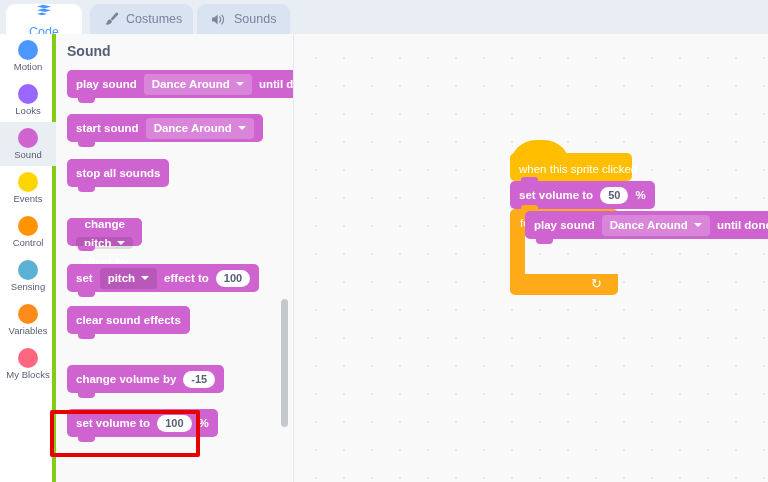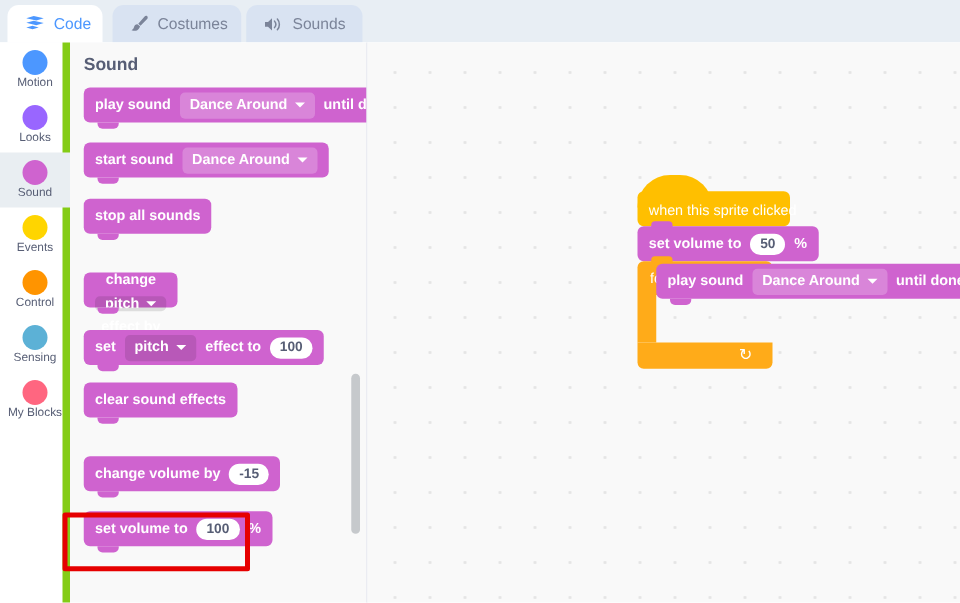--- a/index.html
+++ b/index.html
@@ -21,37 +21,37 @@
     border-radius:9px 9px 0 0;
     display:flex;align-items:center;gap:7px;
     padding:0 14px;
     font-size:12.5px;
     color:#575e75;
     box-sizing:border-box;
     cursor:pointer;
   }
   .tab.inactive{background:#d9e3f2;color:#7b8499;}
   .tab.active{background:#ffffff;color:#4c97ff;}
-  #tab-code{left:6px;width:76px;}
+  #tab-code{left:6px;width:76px;flex-direction:column;}
   #tab-costumes{left:90px;width:103px;}
   #tab-sounds{left:197px;width:93px;}
   .tab .tlabel{white-space:nowrap;}
 
   .icn{display:inline-block;line-height:0;}
 
   
   .main{
     position:absolute;left:0;top:34px;width:768px;height:448px;
     background:#ffffff;
   }
 
   
   .catbar{
     position:absolute;left:0;top:0;width:56px;height:448px;
-    background:#ffffff;border-right:6px solid #84cc16;
+    background:#ffffff;border-right:4px solid #84cc16;
     box-sizing:border-box;
   }
   .cat{
     width:56px;height:44px;
     display:flex;flex-direction:column;align-items:center;justify-content:center;
     gap:2px;cursor:pointer;box-sizing:border-box;
   }
   .cat.sel{background:#e9eef2;}
   .catdot{width:20px;height:20px;border-radius:50%;}
   .catlbl{font-size:9.5px;color:#575e75;line-height:1;}
@@ -250,20 +250,24 @@
       </div>
       <div class="cat">
         <div class="catdot" style="background:#ff9400"></div>
         <div class="catlbl">Control</div>
       </div>
       <div class="cat">
         <div class="catdot" style="background:#5cb1d6"></div>
         <div class="catlbl">Sensing</div>
       </div>
       <div class="cat">
+        <div class="catdot" style="background:#ff8c1a"></div>
+        <div class="catlbl">Variables</div>
+      </div>
+      <div class="cat">
         <div class="catdot" style="background:#ff6680"></div>
         <div class="catlbl">My Blocks</div>
       </div>
     </div>
 
     <div class="palette">
       <div class="palette-title">Sound</div>
 
       <div class="blk stack sound notop" style="left:11px;top:36px;">
         <span>play sound</span>

